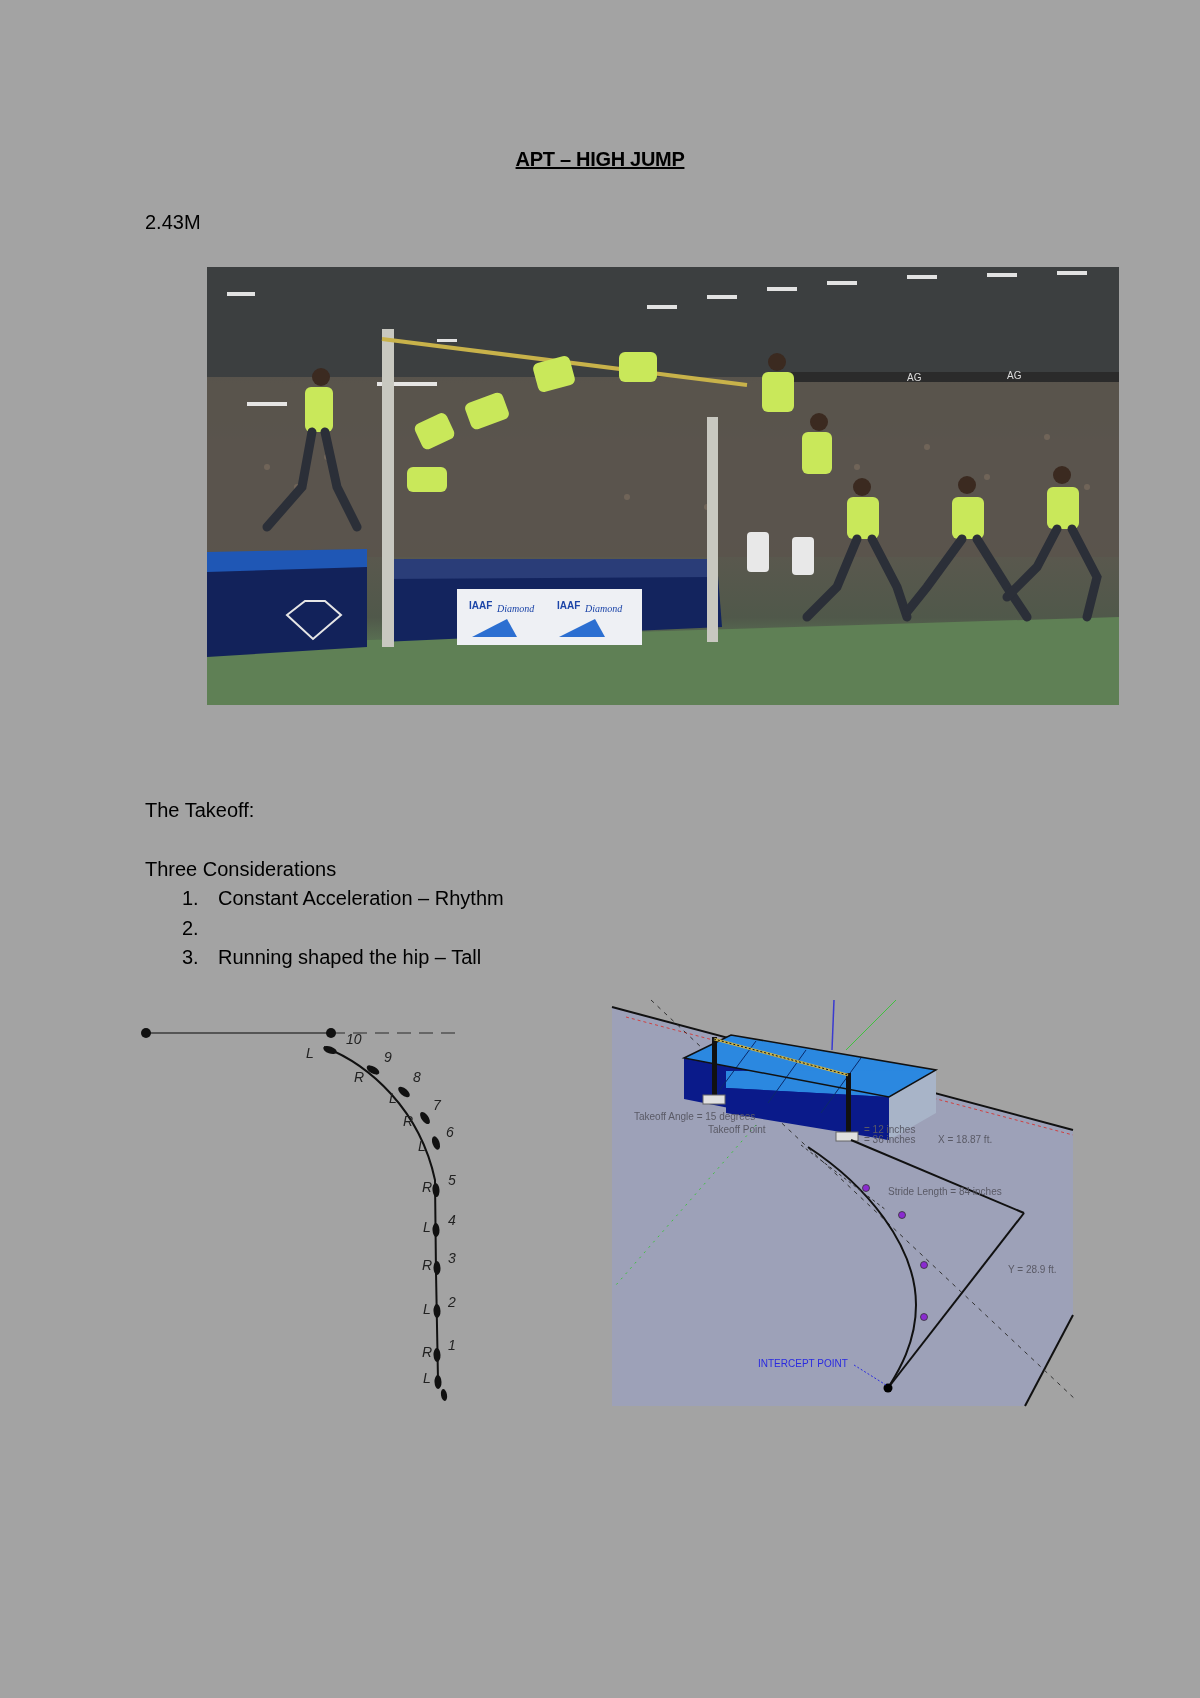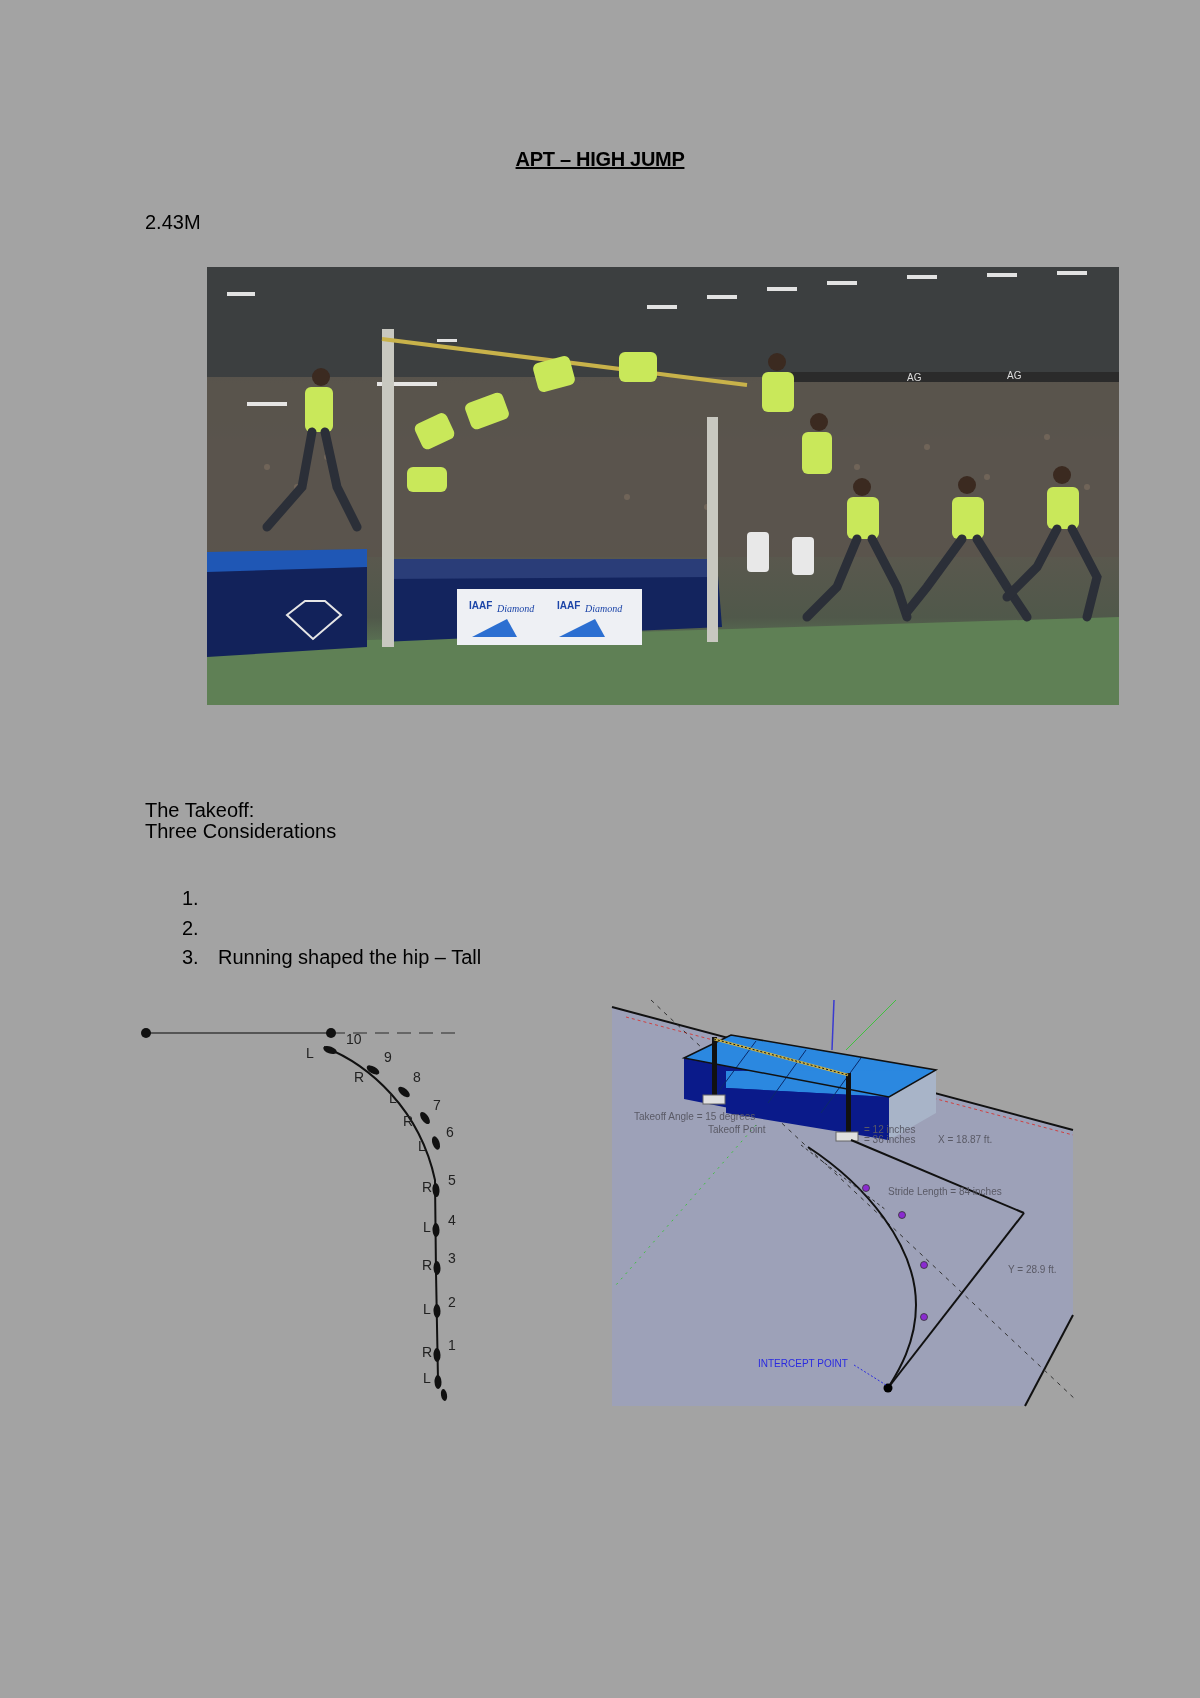--- a/index.html
+++ b/index.html
@@ -4,34 +4,34 @@
   <style>
     html, body { margin: 0; padding: 0; background: #ffffff; }
     body { width: 1200px; height: 1698px; position: relative; overflow: hidden;
            font-family: "Liberation Sans", "DejaVu Sans", sans-serif; color: #000; }
     .page { position: absolute; left: 0; top: 0; width: 1200px; height: 1698px; background: #a3a3a3; }
     .title { position: absolute; left: 0; width: 1200px; top: 148px; text-align: center;
              font-size: 20px; font-weight: bold; text-decoration: underline; letter-spacing: -0.3px; }
     .text { position: absolute; left: 145px; font-size: 20px; line-height: 29px; }
     .height { top: 208px; }
     .approach { top: 796px; }
-    .considerations { top: 817px; }
+    .considerations { top: 855px; }
     ol.list { position: absolute; left: 145px; top: 884px; margin: 0; padding: 0; list-style: none;
               font-size: 20px; line-height: 29.5px; }
     ol.list li { display: flex; }
     ol.list .num { width: 36px; text-align: left; padding-left: 37px; }
     ol.list .lbl { padding-left: 0px; }
 
     
     .photo { position: absolute; left: 163px; top: 267px; width: 912px; height: 438px; overflow: hidden;
              background: linear-gradient(180deg, #3a3d3e 0%, #4a4c4a 20%, #5b5650 42%, #5f5850 58%, #50584a 80%, #5d7a56 88%, #6b8a63 100%); margin-left: 44px; }
     .photo svg { position: absolute; left: 0; top: 0; }
 
     
-    .j-diagram { position: absolute; left: 130px; top: 1010px; width: 360px; height: 400px; }
+    .j-diagram { position: absolute; left: 130px; top: 1010px; width: 360px; height: 400px; font-style: italic; }
     .j-diagram text { font-family: "Liberation Sans", sans-serif; font-size: 14px; fill: #222; }
 
     
     .plan-3d { position: absolute; left: 606px; top: 995px; width: 470px; height: 415px; }
     .plan-3d text { font-family: "Liberation Sans", sans-serif; font-size: 10px; fill: #5a5a66; }
   </style>
 </head>
 <body>
 
 <div class="page">
@@ -135,20 +135,21 @@
         <rect x="585" y="270" width="22" height="38" rx="4"></rect>
       </g>
     </svg>
   </div>
 
   <div class="text approach">The Takeoff:</div>
   <div class="text considerations">Three Considerations</div>
   <ol class="list">
     <li>
       <span class="num">1.</span>
+      <span class="lbl">Constant Acceleration – Rhythm</span>
     </li>
     <li>
       <span class="num">2.</span>
     </li>
     <li>
       <span class="num">3.</span>
       <span class="lbl">Running shaped the hip – Tall</span>
     </li>
   </ol>
 

